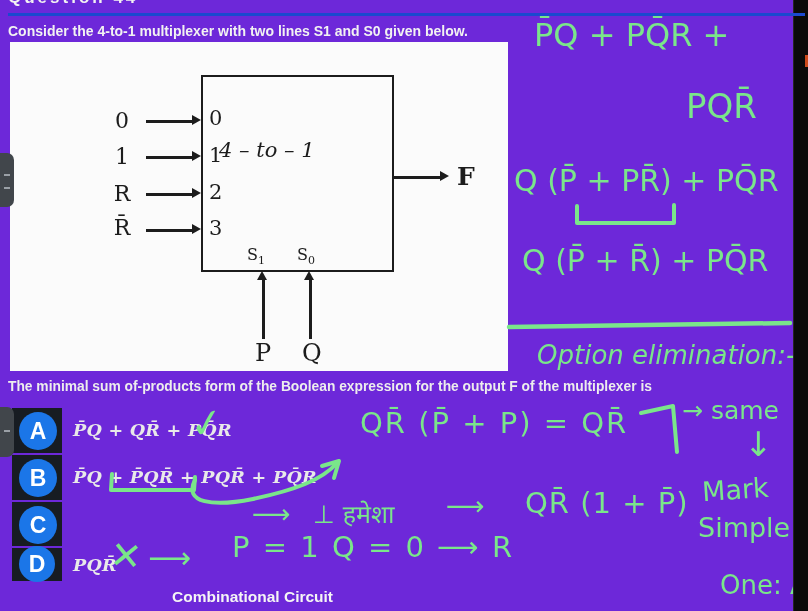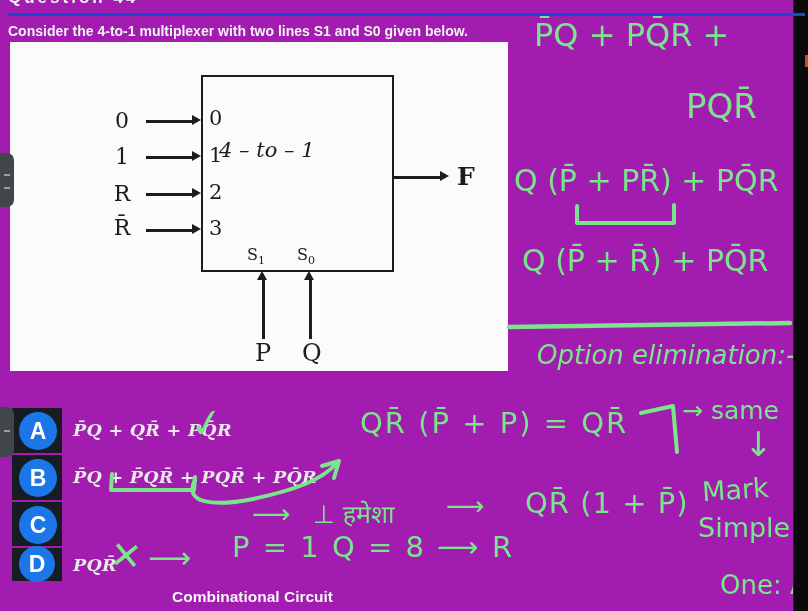--- a/index.html
+++ b/index.html
@@ -1,16 +1,16 @@
 <!DOCTYPE html>
 <html><head>
 <meta charset="utf-8">
 <style>
   html,body{margin:0;padding:0;background:#000;}
-  .screen{position:relative;width:808px;height:611px;background:#a21caf;overflow:hidden;
+  .screen{position:relative;width:808px;height:611px;background:#6d28d9;overflow:hidden;
           font-family:"Liberation Sans",sans-serif;}
   
   .topclip{position:absolute;left:8px;top:0;height:7px;width:300px;overflow:hidden;}
   .topclip span{position:relative;top:-12px;display:block;color:#f2f2f2;font-weight:bold;
                 font-size:17px;letter-spacing:3px;}
   .blueline{position:absolute;left:8px;top:13px;width:797px;height:3px;background:#1a49cf;z-index:9;}
   .introline{position:absolute;left:8px;top:23px;color:#f2f2f2;font-size:14px;font-weight:700;}
   .qline{position:absolute;left:8px;top:379px;color:#ededed;font-size:13.8px;font-weight:600;}
 
   
@@ -97,20 +97,21 @@
   </div>
 
   <div class="handle" style="top:153px;height:54px;">
       <i style="top:21px;"></i>
       <i style="top:34px;"></i>
     </div>
   <div class="handle" style="top:407px;height:50px;">
       <i style="top:23px;"></i>
     </div>
 
+  <div class="qline">The minimal sum of-products form of the Boolean expression for the output F of the multiplexer is</div>
 
   <div class="optbox" style="top:408px;height:45px;"></div>
   <div class="optbox" style="top:455px;height:45px;"></div>
   <div class="optbox" style="top:502px;height:44px;"></div>
   <div class="optbox" style="top:548px;height:33px;"></div>
 
   <div class="circle" style="top:412px;">A</div>
   <div class="circle" style="top:459px;">B</div>
   <div class="circle" style="top:506px;">C</div>
   <div class="circle" style="top:546px;width:36px;height:36px;">D</div>
@@ -134,21 +135,21 @@
   <div class="ink" style="left:702px;top:474px;font-size:27px;transform:rotate(-4deg);">Mark</div>
 
   <div class="ink" style="left:252px;top:498px;font-size:27px;">⟶</div>
   <div class="ink" style="left:313px;top:496px;font-size:25px;">⊥ हमेशा</div>
   <div class="ink" style="left:446px;top:490px;font-size:27px;">⟶</div>
   <div class="ink" style="left:525px;top:486px;font-size:29px;letter-spacing:1px;">QR̄ (1 + P̄)</div>
   <div class="ink" style="left:698px;top:512px;font-size:27px;">Simple</div>
 
   <div class="ink" style="left:110px;top:534px;font-size:38px;transform:rotate(6deg);">✕</div>
   <div class="ink" style="left:148px;top:540px;font-size:30px;">⟶</div>
-  <div class="ink" style="left:232px;top:530px;font-size:29px;letter-spacing:2px;">P = 1  Q = 8 ⟶ R</div>
+  <div class="ink" style="left:232px;top:530px;font-size:29px;letter-spacing:2px;">P = 1  Q = 0 ⟶ R</div>
   <div class="ink" style="left:720px;top:570px;font-size:26px;">One: A</div>
 
   <svg class="overlay" width="808" height="611" viewBox="0 0 808 611">
     <g stroke="#7ae68a" stroke-width="4" fill="none" stroke-linecap="round" stroke-linejoin="round">
       <path d="M577,206 L577,223 L674,223 L674,205"></path>
       <path d="M509,327 L790,323" stroke-width="4.5"></path>
       <path d="M112,474 L111,490 L194,490 L195,477"></path>
       <path d="M195,480 C183,503 213,507 253,499 C295,490 322,480 337,463"></path>
       <path d="M322,466 L339,461 L334,478"></path>
       <path d="M641,413 L673,406 L677,452"></path>

